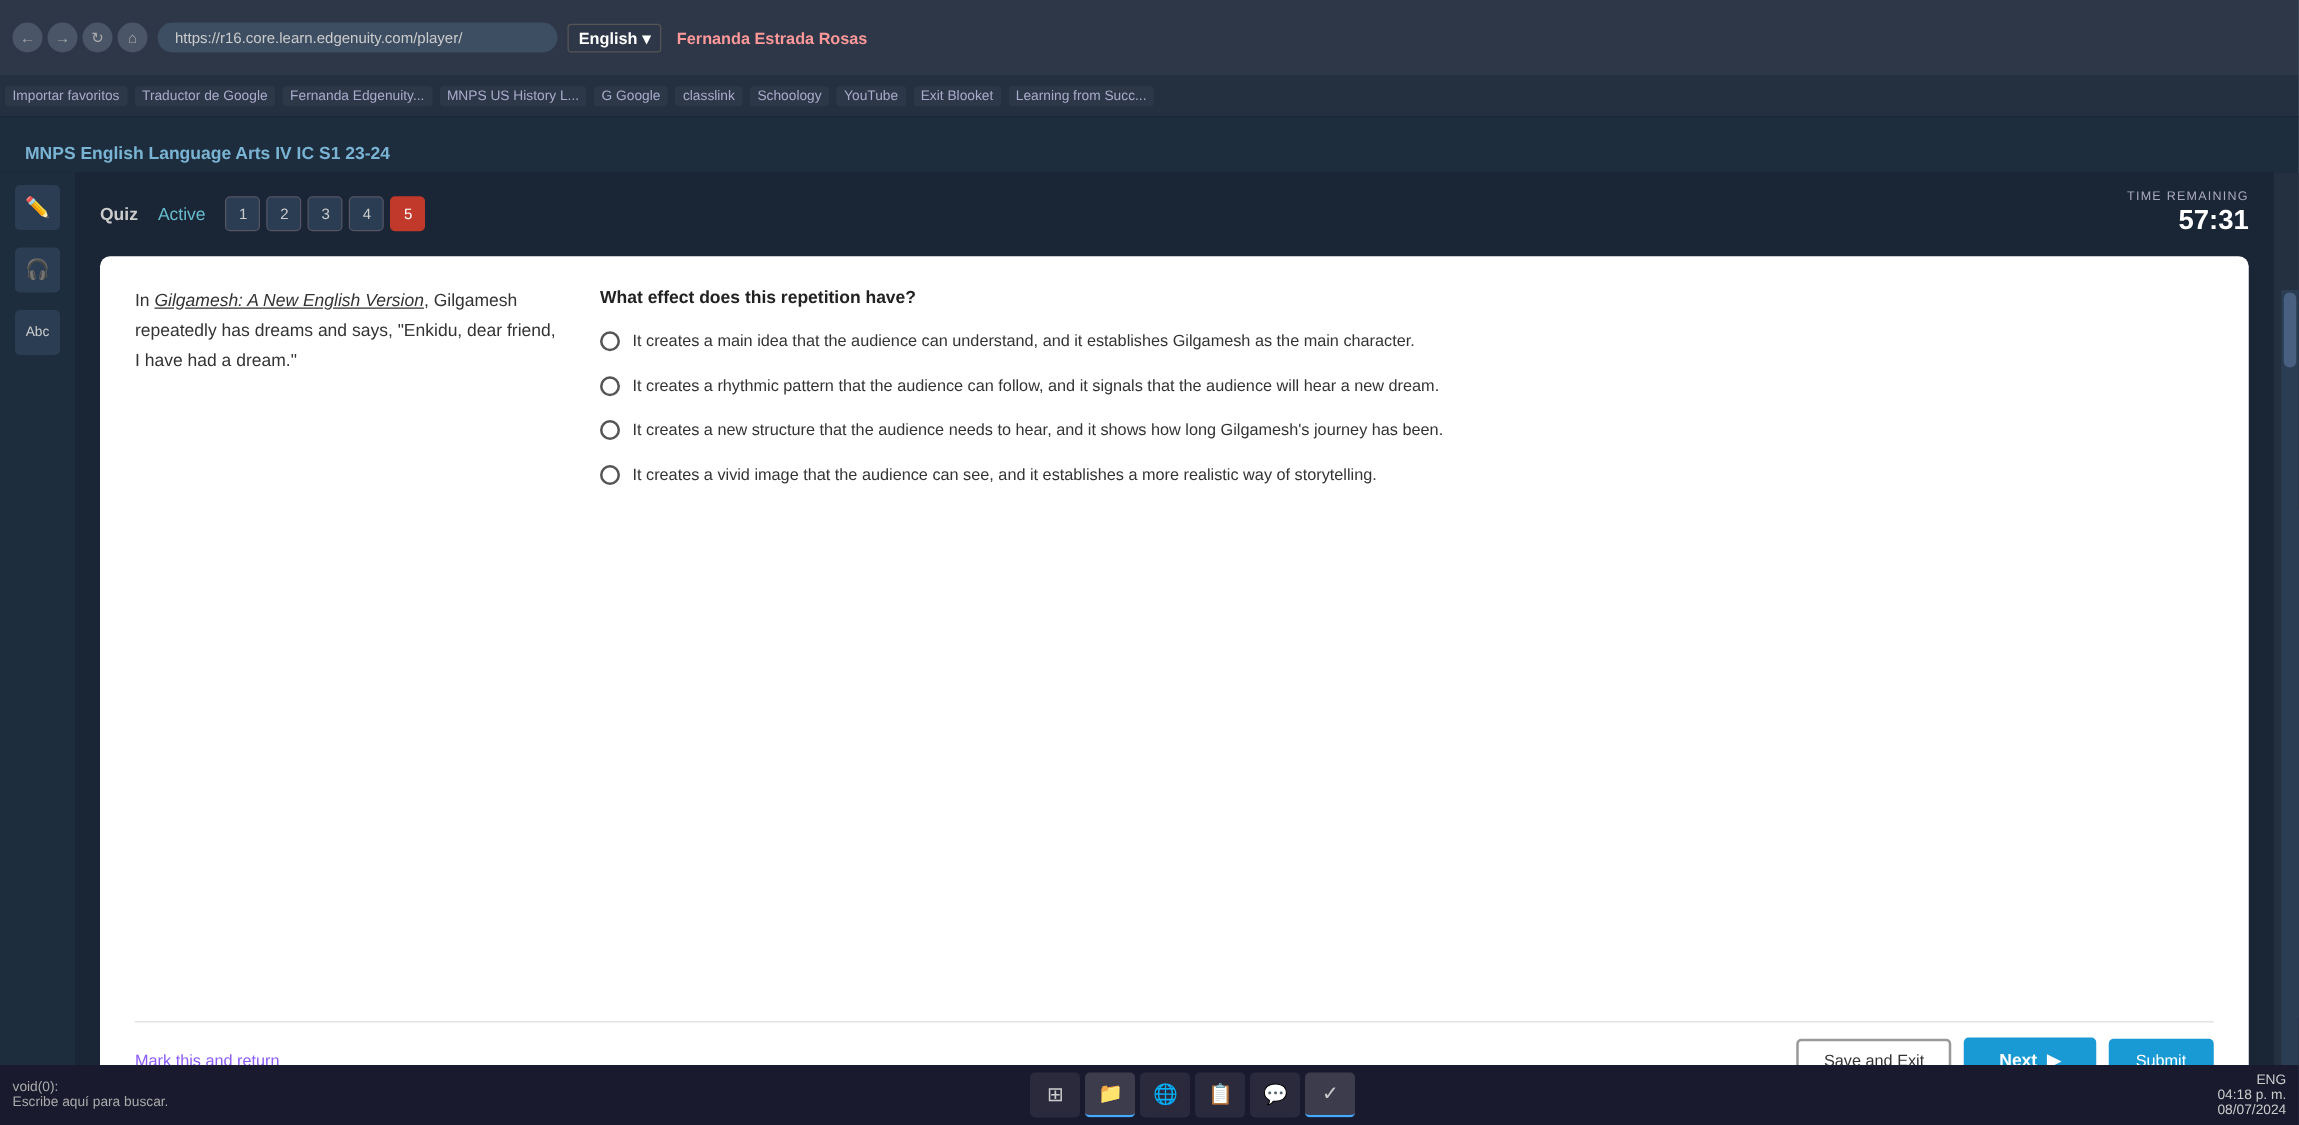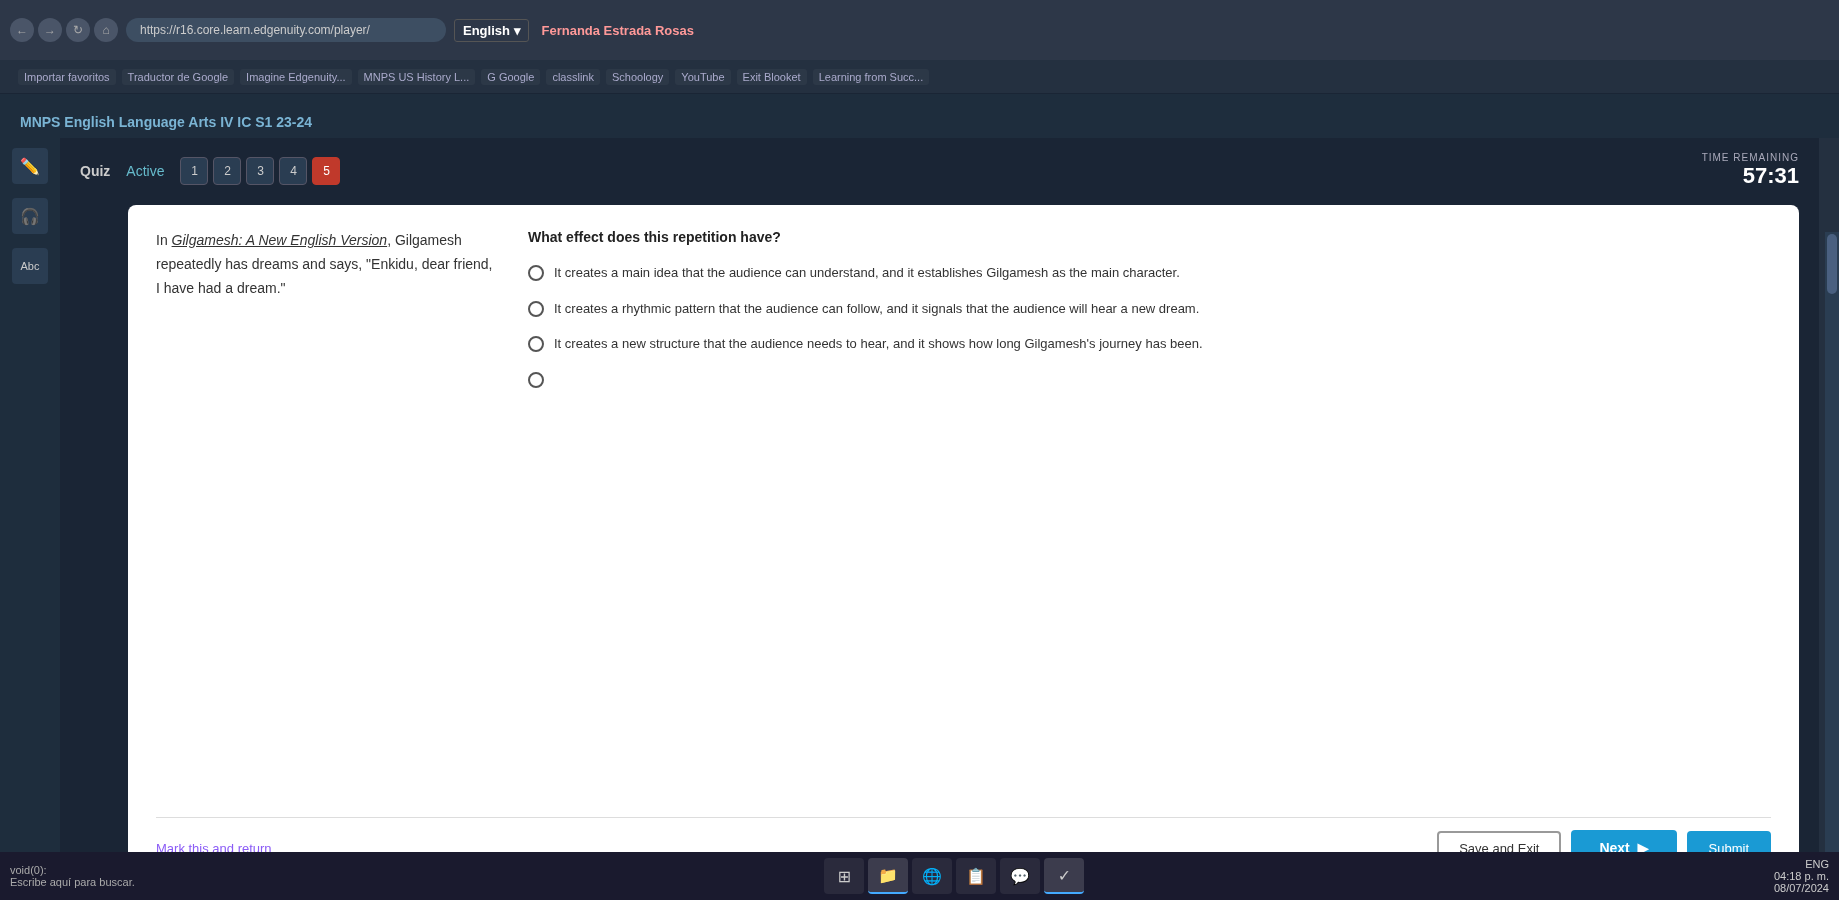--- a/index.html
+++ b/index.html
@@ -39,21 +39,21 @@
     .lang-select {
       background: #2d3748; border: 1px solid #555; color: #fff;
       padding: 3px 8px; border-radius: 3px; font-size: 13px; cursor: pointer;
       display: flex; align-items: center; gap: 4px;
     }
     .user-name { color: #ff9999; font-size: 13px; }
 
     
     .bookmarks-row {
       background: #243040; height: 34px; display: flex; align-items: center;
-      padding: 0 18px; gap: 6px; border-bottom: 1px solid #1a2535;
+      padding: 0 4px; gap: 6px; border-bottom: 1px solid #1a2535;
     }
     .bm-item {
       color: #aac; font-size: 11px; white-space: nowrap; padding: 2px 6px;
       background: rgba(255,255,255,0.04); border-radius: 3px; cursor: pointer;
     }
 
     
     .app-header {
       background: #1e2d3d; padding: 8px 20px;
       display: flex; align-items: center; justify-content: space-between;
@@ -121,21 +121,20 @@
 
     
     .question-card {
       background: #fff;
       border-radius: 8px;
       padding: 24px 28px;
       flex: 1;
       display: flex;
       flex-direction: column;
       gap: 16px;
-      margin-left: 48px;
     }
 
     .question-body {
       display: flex;
       gap: 32px;
       flex: 1;
     }
 
     .passage-section {
       flex: 0 0 340px;
@@ -262,21 +261,21 @@
       <span>English</span>
       <span>▾</span>
     </div>
     <span class="user-name">Fernanda Estrada Rosas</span>
   </div>
 </div>
 
 <div class="bookmarks-row">
   <span class="bm-item">Importar favoritos</span>
   <span class="bm-item">Traductor de Google</span>
-  <span class="bm-item">Imagine Edgenuity...</span>
+  <span class="bm-item">Fernanda Edgenuity...</span>
   <span class="bm-item">MNPS US History L...</span>
   <span class="bm-item">G Google</span>
   <span class="bm-item">classlink</span>
   <span class="bm-item">Schoology</span>
   <span class="bm-item">YouTube</span>
   <span class="bm-item">Exit Blooket</span>
   <span class="bm-item">Learning from Succ...</span>
 </div>
 
 <div class="app-header">
@@ -333,20 +332,21 @@
               <span>It creates a rhythmic pattern that the audience can follow, and it signals that the audience will hear a new dream.</span>
             </div>
 
             <div class="option-item">
               <div class="radio-circle"></div>
               <span>It creates a new structure that the audience needs to hear, and it shows how long Gilgamesh's journey has been.</span>
             </div>
 
             <div class="option-item">
               <div class="radio-circle"></div>
+              <span>It creates a vivid image that the audience can see, and it establishes a more realistic way of storytelling.</span>
             </div>
 
           </div>
         </div>
       </div>
 
       <div class="action-bar">
         <span class="mark-link">Mark this and return</span>
         <div class="action-buttons">
           <button class="btn-save">Save and Exit</button>

